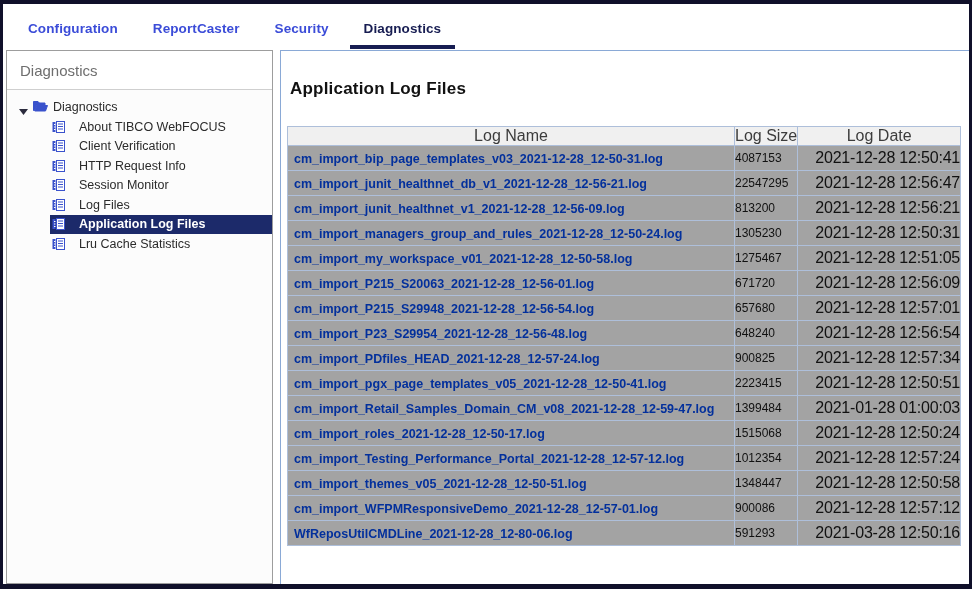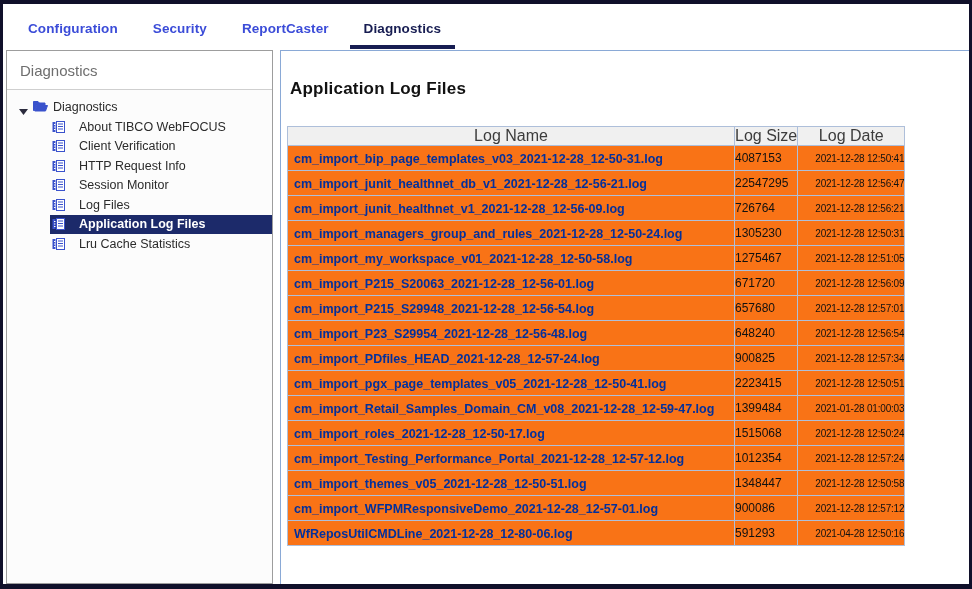--- a/index.html
+++ b/index.html
@@ -100,43 +100,43 @@
     overflow: hidden; white-space: nowrap;
   }
   table.logtable th {
     background: #f0f0f0;
     font-size: 16px; font-weight: normal; color: #3c3c3c;
     height: 19px; text-align: center;
   }
   col.c-name { width: 447px; }
   col.c-size { width: 62px; }
   col.c-date { width: 105px; }
-  table.logtable td { height: 25px; background: #f97316; }
+  table.logtable td { height: 25px; background: #a3a3a3; }
   td.name-cell { padding-left: 6px; }
   td.name-cell a {
     font-size: 12.5px; font-weight: bold;
     color: #03309c; text-decoration: none;
   }
   td.size-cell {
     font-size: 12px; color: #111111; padding-left: 0;
   }
   td.date-cell {
-    font-size: 10px; color: #111111;
+    font-size: 16px; color: #111111;
     padding-left: 17px; letter-spacing: -0.2px;
   }
 </style>
 </head>
 <body>
 
 <div id="frame">
 
   <div class="tabbar">
       <div class="tab">Configuration</div>
+      <div class="tab">ReportCaster</div>
       <div class="tab">Security</div>
-      <div class="tab">ReportCaster</div>
       <div class="tab active">Diagnostics</div>
     </div>
 
   <div class="content">
 
     <div class="sidebar">
       <div class="sidebar-header">Diagnostics</div>
       <div class="tree">
         <div class="tree-root">
           <span class="chev">
@@ -255,21 +255,21 @@
               <td class="size-cell">4087153</td>
               <td class="date-cell">2021-12-28 12:50:41</td>
             </tr>
             <tr>
               <td class="name-cell"><a href="#">cm_import_junit_healthnet_db_v1_2021-12-28_12-56-21.log</a></td>
               <td class="size-cell">22547295</td>
               <td class="date-cell">2021-12-28 12:56:47</td>
             </tr>
             <tr>
               <td class="name-cell"><a href="#">cm_import_junit_healthnet_v1_2021-12-28_12-56-09.log</a></td>
-              <td class="size-cell">726764</td>
+              <td class="size-cell">813200</td>
               <td class="date-cell">2021-12-28 12:56:21</td>
             </tr>
             <tr>
               <td class="name-cell"><a href="#">cm_import_managers_group_and_rules_2021-12-28_12-50-24.log</a></td>
               <td class="size-cell">1305230</td>
               <td class="date-cell">2021-12-28 12:50:31</td>
             </tr>
             <tr>
               <td class="name-cell"><a href="#">cm_import_my_workspace_v01_2021-12-28_12-50-58.log</a></td>
               <td class="size-cell">1275467</td>
@@ -321,20 +321,20 @@
               <td class="date-cell">2021-12-28 12:50:58</td>
             </tr>
             <tr>
               <td class="name-cell"><a href="#">cm_import_WFPMResponsiveDemo_2021-12-28_12-57-01.log</a></td>
               <td class="size-cell">900086</td>
               <td class="date-cell">2021-12-28 12:57:12</td>
             </tr>
             <tr>
               <td class="name-cell"><a href="#">WfReposUtilCMDLine_2021-12-28_12-80-06.log</a></td>
               <td class="size-cell">591293</td>
-              <td class="date-cell">2021-04-28 12:50:16</td>
+              <td class="date-cell">2021-03-28 12:50:16</td>
             </tr>
           </tbody>
       </table>
     </div>
 
   </div>
 </div>
 
 </body></html>

